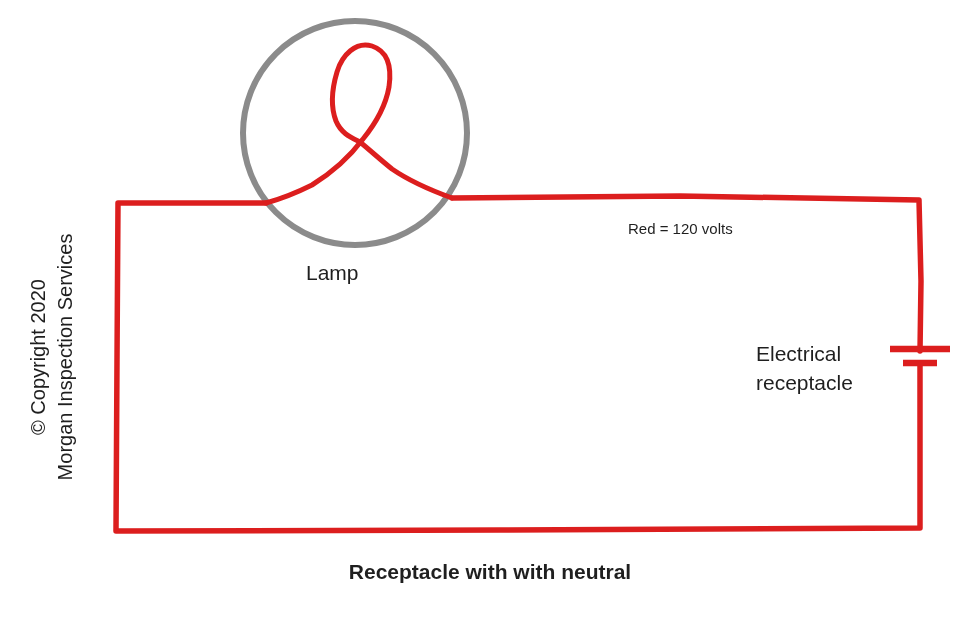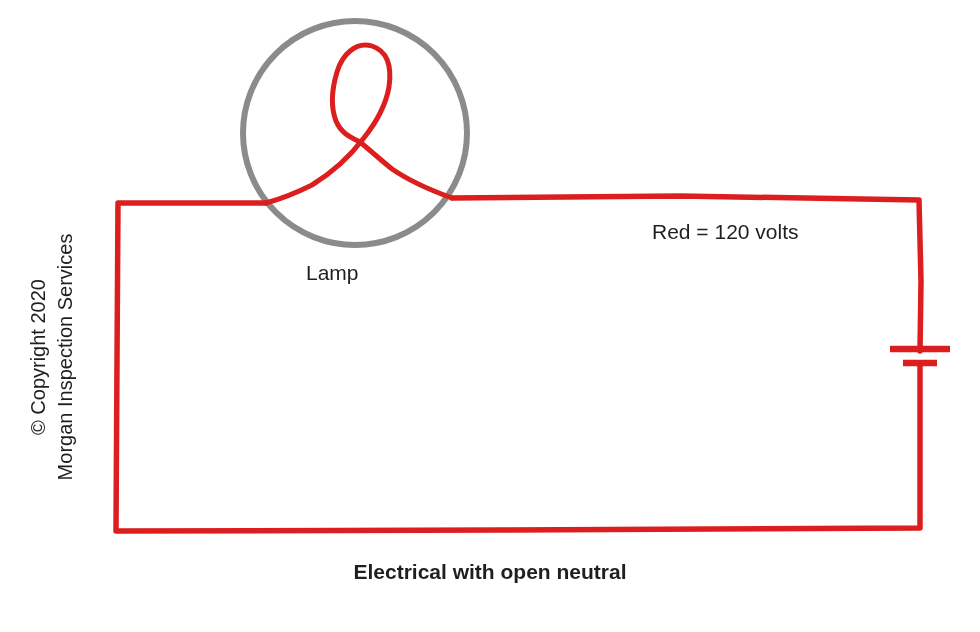--- a/index.html
+++ b/index.html
@@ -36,22 +36,21 @@
     line-height: 27px;
   }
   #lamp-label {
     left: 306px;
     top: 261px;
     font-size: 21px;
   }
   #voltage-label {
     left: 628px;
     top: 220px;
-    font-size: 21px;
-    margin-left: 24px;
+    font-size: 15px;
   }
   #receptacle-label {
     left: 756px;
     top: 339px;
     width: 112px;
     font-size: 21px;
     line-height: 29px;
   }
   #caption {
     left: 0;
@@ -90,16 +89,17 @@
 
   <div id="copyright" class="txt">
     <div>© Copyright 2020</div>
     <div>Morgan Inspection Services</div>
   </div>
 
   <div id="lamp-label" class="txt">Lamp</div>
 
   <div id="voltage-label" class="txt">Red = 120 volts</div>
 
+  <div id="receptacle-label" class="txt">Electrical receptacle</div>
 
-  <div id="caption" class="txt">Electrical with open neutral</div>
+  <div id="caption" class="txt">Receptacle with with neutral</div>
 
 </div>
 
 </body></html>

